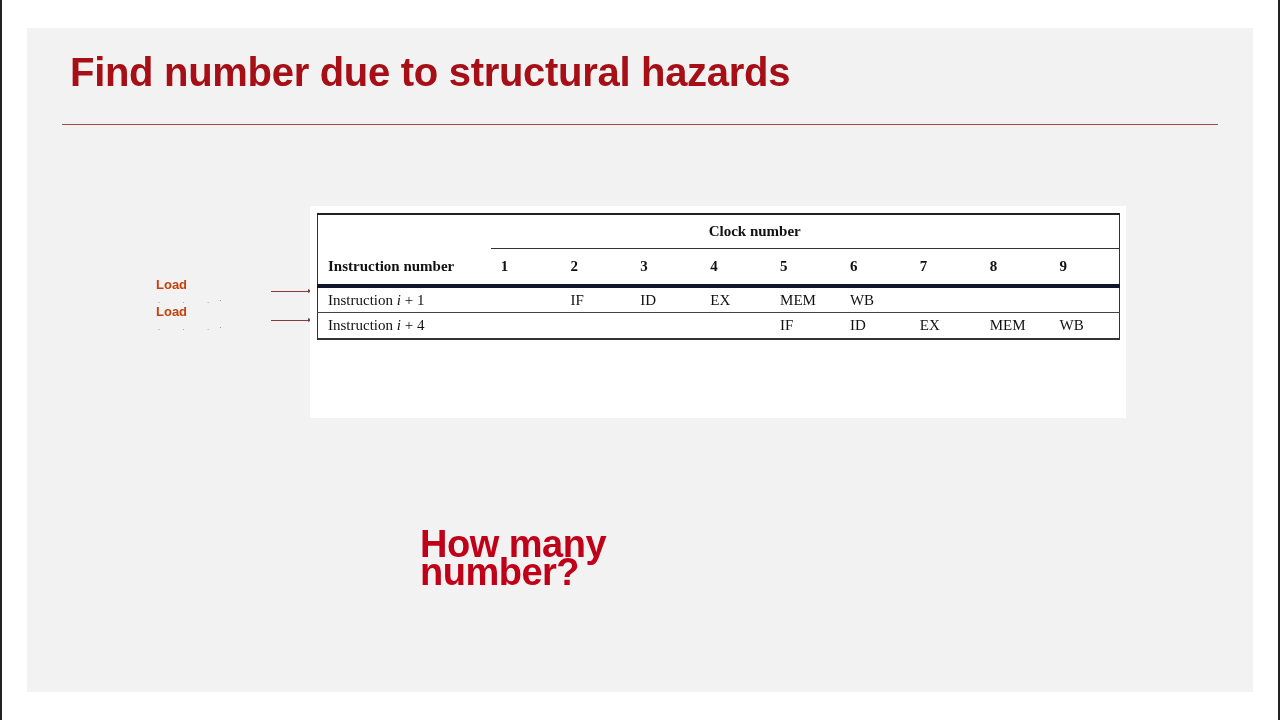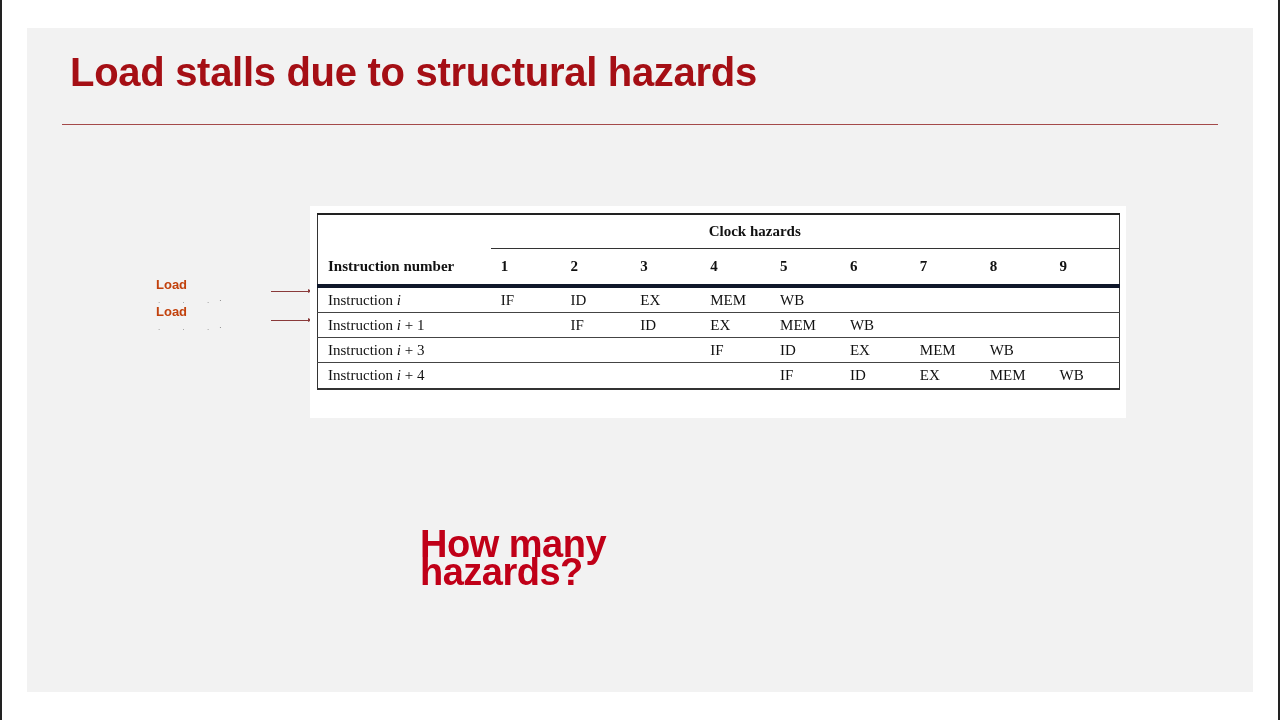--- a/index.html
+++ b/index.html
@@ -74,21 +74,21 @@
       width: 260px; letter-spacing: -0.5px;
     }
   </style>
 </head>
 <body>
 
 <div class="edge-left"></div>
 <div class="edge-right"></div>
 
 <div class="slide">
-  <div class="title">Load stalls due to structural hazards</div>
+  <div class="title">Find number due to structural hazards</div>
   <div class="title-rule"></div>
 
   <div class="side-label l1">Load</div>
   <div class="ghost g1">. . .·</div>
   <div class="side-label l2">Load</div>
   <div class="ghost g2">. . .·</div>
   <div class="arrow a1"></div>
   <div class="arrow a2"></div>
 
   <div class="table-card">
@@ -101,82 +101,58 @@
           <col class="c">
           <col class="c">
         <col class="c">
           <col class="c">
           <col class="c">
           <col class="c">
       </colgroup>
       <tbody>
           <tr class="h1">
         <th></th>
-        <th class="clock" colspan="9">Clock hazards</th>
+        <th class="clock" colspan="9">Clock number</th>
       </tr>
       <tr class="h2">
         <th class="instr-head">Instruction number</th>
         <th>1</th>
         <th>2</th>
         <th>3</th>
         <th>4</th>
         <th>5</th>
         <th>6</th>
         <th>7</th>
         <th>8</th>
         <th>9</th>
       </tr>
       </tbody>
         <tbody id="rows">
           <tr class="row">
-    <td><span>Instruction </span><span class="ital">i</span><span></span></td>
-  <td>IF</td>
-            <td>ID</td>
-            <td>EX</td>
-            <td>MEM</td>
-            <td>WB</td>
-            <td></td>
-            <td></td>
-            <td></td>
-            <td></td>
-          </tr>
-          <tr class="row">
     <td><span>Instruction </span><span class="ital">i</span><span> + 1</span></td>
   <td></td>
             <td>IF</td>
             <td>ID</td>
             <td>EX</td>
             <td>MEM</td>
             <td>WB</td>
             <td></td>
             <td></td>
-            <td></td>
-          </tr>
-          <tr class="row">
-    <td><span>Instruction </span><span class="ital">i</span><span> + 3</span></td>
-  <td></td>
-            <td></td>
-            <td></td>
-            <td>IF</td>
-            <td>ID</td>
-            <td>EX</td>
-            <td>MEM</td>
-            <td>WB</td>
             <td></td>
           </tr>
           <tr class="row">
     <td><span>Instruction </span><span class="ital">i</span><span> + 4</span></td>
   <td></td>
             <td></td>
             <td></td>
             <td></td>
             <td>IF</td>
             <td>ID</td>
             <td>EX</td>
             <td>MEM</td>
             <td>WB</td>
           </tr>
         </tbody>
     </table>
   </div>
 
-  <div class="question">How many hazards?</div>
+  <div class="question">How many number?</div>
 </div>
 
 </body></html>

